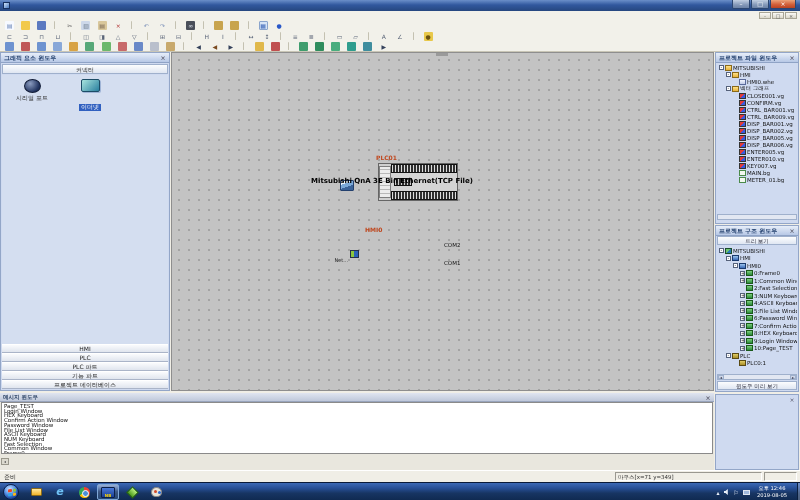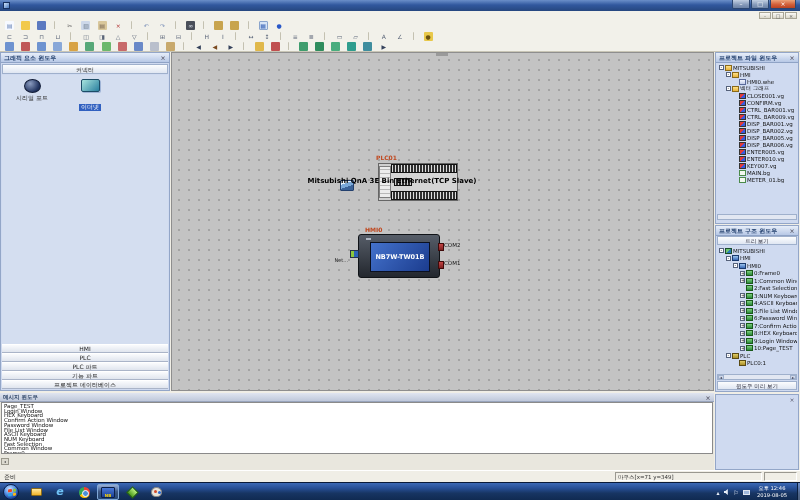--- a/index.html
+++ b/index.html
@@ -433,29 +433,23 @@
 
     <div class="dev-label plc-label">PLC01</div>
     <div class="plc-device">
       <div class="pd-mod"></div>
       <div class="pd-top"></div>
       <div class="pd-mid"></div>
       <div class="pd-net"></div>
       <div class="pd-bot"></div>
     </div>
     <div class="eth-icon"></div>
-    <div class="plc-caption">Mitsubishi QnA 3E Bin Ethernet(TCP Slave)</div>
+    <div class="plc-caption">Mitsubishi QnA 3E Bin Ethernet(TCP File)</div>
 
     <div class="dev-label hmi-label">HMI0</div>
-    <div class="hmi-device">
-      <div class="hd-led"></div>
-      <div class="hd-screen">NB7W-TW01B</div>
-      <div class="hd-nub n1"></div>
-      <div class="hd-nub n2"></div>
-    </div>
     <div class="port-label com2-label">COM2</div>
     <div class="port-label com1-label">COM1</div>
     <div class="net-icon"></div>
     <div class="net-label">Net...</div>
   </div>
 
   <div class="rpanel rtop">
     <div class="phdr">
       <span>프로젝트 파일 윈도우</span>
       <span class="pclose">×</span>

